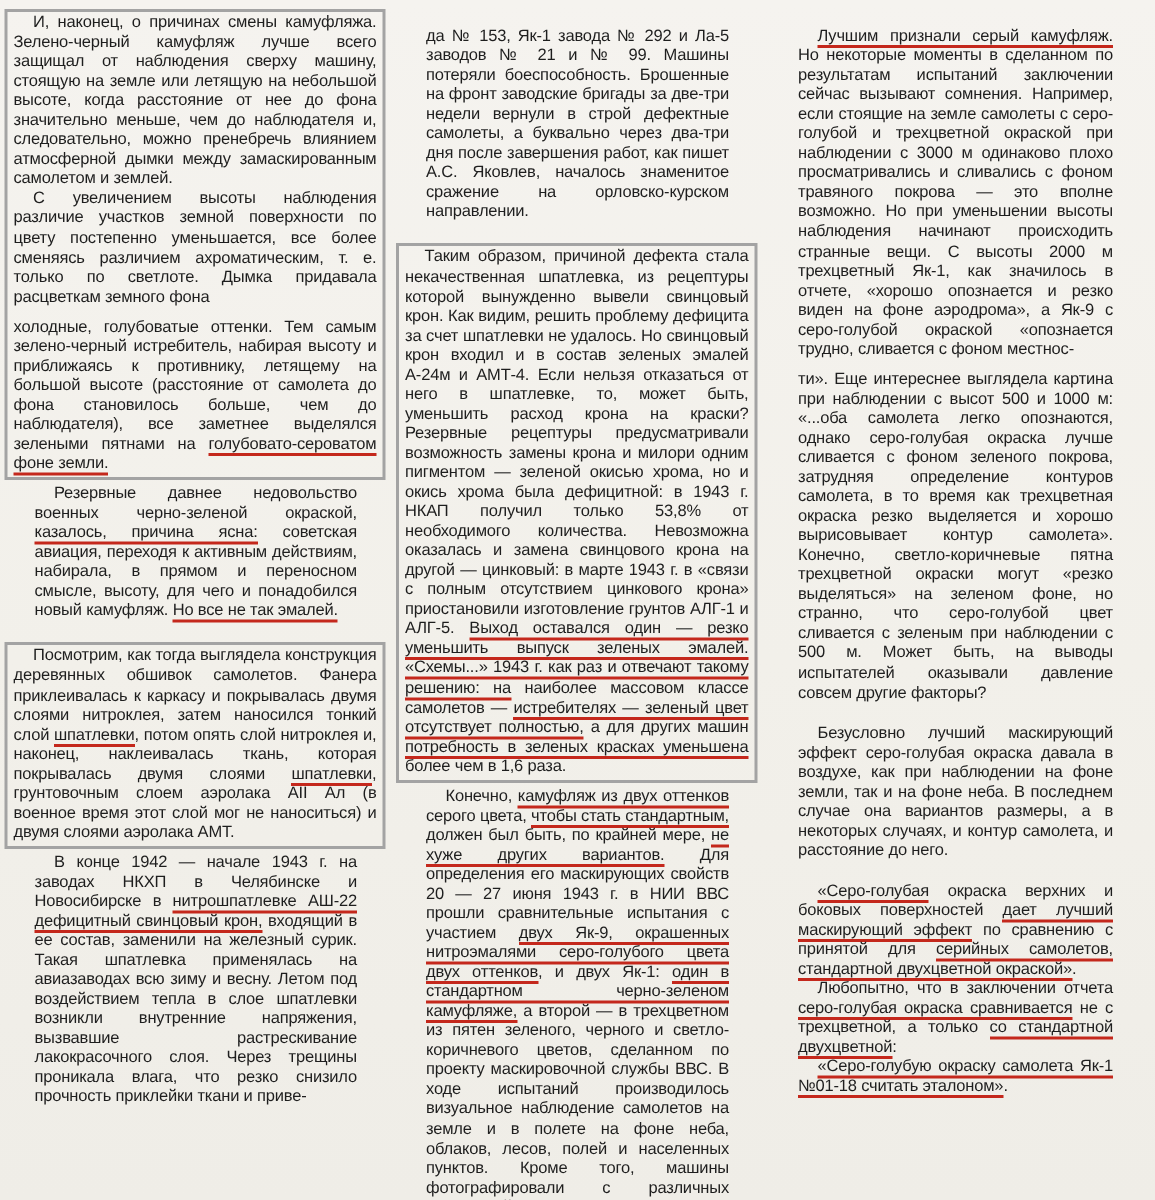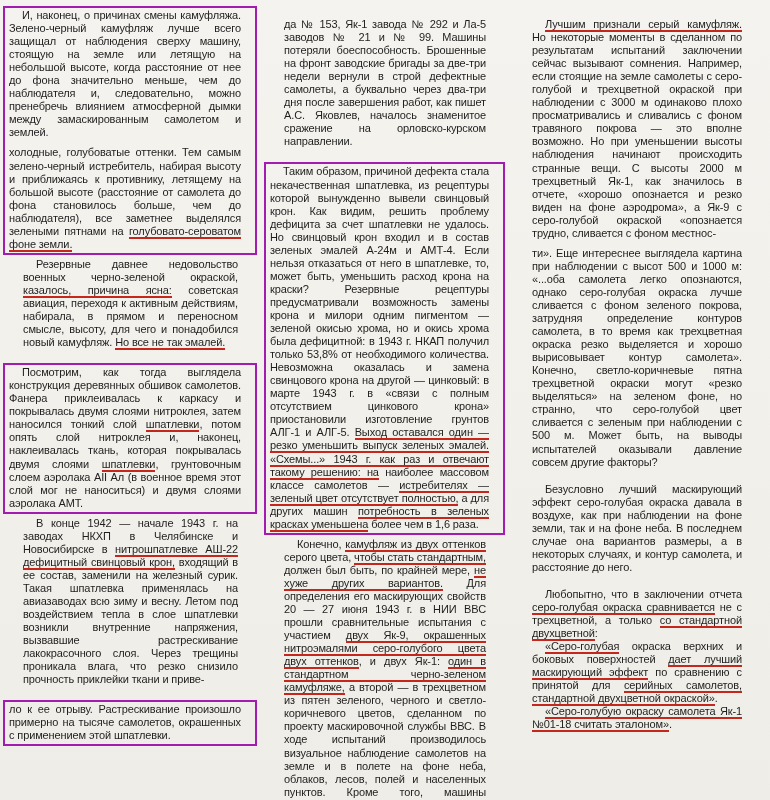--- a/index.html
+++ b/index.html
@@ -12,22 +12,22 @@
   }
   .page{
     box-sizing:border-box;width:770px;height:800px;
     display:grid;grid-template-columns:243px 230px 238px;column-gap:18px;
     padding:4px 8px 0 9px;align-content:start;
   }
   .col{min-width:0}
   .block{margin:14px}
   .block + .block{margin-top:2px}
   .boxed{
-    border:2px solid #a21caf;
-    padding:1px 14px 2px 4px;
+    border:2px solid #a3a3a3;
+    padding:1px 4px 2px 4px;
     margin-left:-6px;margin-right:-5px;
     margin-top:2px;margin-bottom:3px;
   }
   p.para{
     margin:0;
     font-size:11px;line-height:13.05px;
     text-align:justify;
     letter-spacing:-0.12px;
   }
   p.ind{text-indent:13px}
@@ -35,33 +35,31 @@
   .u{border-bottom:2px solid #c4281c}
   .text-run{border:0}
 </style>
 </head>
 <body>
 
 <div class="page">
   <div class="col" id="col-0">
       <div class="block boxed">
         <p class="para ind"><span class="text-run">И, наконец, о причинах смены камуфляжа. Зелено-черный камуфляж лучше всего защищал от наблюдения сверху машину, стоящую на земле или летящую на небольшой высоте, когда расстояние от нее до фона значительно меньше, чем до наблюдателя и, следовательно, можно пренебречь влиянием атмосферной дымки между замаскированным самолетом и землей.</span></p>
+        <p class="para ind"><span class="text-run">С увеличением высоты наблюдения различие участков земной поверхности по цвету постепенно уменьшается, все более сменяясь различием ахроматическим, т. е. только по светлоте. Дымка придавала расцветкам земного фона</span></p>
         <p class="para gap"><span class="text-run">холодные, голубоватые оттенки. Тем самым зелено-черный истребитель, набирая высоту и приближаясь к противнику, летящему на большой высоте (расстояние от самолета до фона становилось больше, чем до наблюдателя), все заметнее выделялся зелеными пятнами на </span><span class="u">голубовато-сероватом фоне земли.</span></p>
       </div>
       <div class="block">
         <p class="para ind"><span class="text-run">Резервные давнее недовольство военных черно-зеленой окраской, </span><span class="u">казалось, причина ясна:</span><span class="text-run"> советская авиация, переходя к активным действиям, набирала, в прямом и переносном смысле, высоту, для чего и понадобился новый камуфляж. </span><span class="u">Но все не так эмалей.</span></p>
       </div>
       <div class="block boxed">
         <p class="para ind"><span class="text-run">Посмотрим, как тогда выглядела конструкция деревянных обшивок самолетов. Фанера приклеивалась к каркасу и покрывалась двумя слоями нитроклея, затем наносился тонкий слой </span><span class="u">шпатлевки</span><span class="text-run">, потом опять слой нитроклея и, наконец, наклеивалась ткань, которая покрывалась двумя слоями </span><span class="u">шпатлевки</span><span class="text-run">, грунтовочным слоем аэролака АII Ал (в военное время этот слой мог не наноситься) и двумя слоями аэролака АМТ.</span></p>
       </div>
       <div class="block">
         <p class="para ind"><span class="text-run">В конце 1942 — начале 1943 г. на заводах НКХП в Челябинске и Новосибирске в </span><span class="u">нитрошпатлевке АШ-22 дефицитный свинцовый крон,</span><span class="text-run"> входящий в ее состав, заменили на железный сурик. Такая шпатлевка применялась на авиазаводах всю зиму и весну. Летом под воздействием тепла в слое шпатлевки возникли внутренние напряжения, вызвавшие растрескивание лакокрасочного слоя. Через трещины проникала влага, что резко снизило прочность приклейки ткани и приве-</span></p>
-      </div>
-      <div class="block boxed">
-        <p class="para"><span class="text-run">ло к ее отрыву. Растрескивание произошло примерно на тысяче самолетов, окрашенных с применением этой шпатлевки.</span></p>
       </div>
     </div>
   <div class="col" id="col-1">
       <div class="block">
         <p class="para"><span class="text-run">да № 153, Як-1 завода № 292 и Ла-5 заводов № 21 и № 99. Машины потеряли боеспособность. Брошенные на фронт заводские бригады за две-три недели вернули в строй дефектные самолеты, а буквально через два-три дня после завершения работ, как пишет А.С. Яковлев, началось знаменитое сражение на орловско-курском направлении.</span></p>
       </div>
       <div class="block boxed">
         <p class="para ind"><span class="text-run">Таким образом, причиной дефекта стала некачественная шпатлевка, из рецептуры которой вынужденно вывели свинцовый крон. Как видим, решить проблему дефицита за счет шпатлевки не удалось. Но свинцовый крон входил и в состав зеленых эмалей А-24м и АМТ-4. Если нельзя отказаться от него в шпатлевке, то, может быть, уменьшить расход крона на краски? Резервные рецептуры предусматривали возможность замены крона и милори одним пигментом — зеленой окисью хрома, но и окись хрома была дефицитной: в 1943 г. НКАП получил только 53,8% от необходимого количества. Невозможна оказалась и замена свинцового крона на другой — цинковый: в марте 1943 г. в «связи с полным отсутствием цинкового крона» приостановили изготовление грунтов АЛГ-1 и АЛГ-5. </span><span class="u">Выход оставался один — резко уменьшить выпуск зеленых эмалей. «Схемы...» 1943 г. как раз и отвечают такому решению: на</span><span class="text-run"> наиболее массовом классе самолетов — </span><span class="u">истребителях — зеленый цвет отсутствует полностью,</span><span class="text-run"> а для других машин </span><span class="u">потребность в зеленых красках уменьшена</span><span class="text-run"> более чем в 1,6 раза.</span></p>
       </div>
       <div class="block">
@@ -70,18 +68,18 @@
     </div>
   <div class="col" id="col-2">
       <div class="block">
         <p class="para ind"><span class="u">Лучшим признали серый камуфляж.</span><span class="text-run"> Но некоторые моменты в сделанном по результатам испытаний заключении сейчас вызывают сомнения. Например, если стоящие на земле самолеты с серо-голубой и трехцветной окраской при наблюдении с 3000 м одинаково плохо просматривались и сливались с фоном травяного покрова — это вполне возможно. Но при уменьшении высоты наблюдения начинают происходить странные вещи. С высоты 2000 м трехцветный Як-1, как значилось в отчете, «хорошо опознается и резко виден на фоне аэродрома», а Як-9 с серо-голубой окраской «опознается трудно, сливается с фоном местнос-</span></p>
         <p class="para gap"><span class="text-run">ти». Еще интереснее выглядела картина при наблюдении с высот 500 и 1000 м: «...оба самолета легко опознаются, однако серо-голубая окраска лучше сливается с фоном зеленого покрова, затрудняя определение контуров самолета, в то время как трехцветная окраска резко выделяется и хорошо вырисовывает контур самолета». Конечно, светло-коричневые пятна трехцветной окраски могут «резко выделяться» на зеленом фоне, но странно, что серо-голубой цвет сливается с зеленым при наблюдении с 500 м. Может быть, на выводы испытателей оказывали давление совсем другие факторы?</span></p>
       </div>
       <div class="block">
         <p class="para ind"><span class="text-run">Безусловно лучший маскирующий эффект серо-голубая окраска давала в воздухе, как при наблюдении на фоне земли, так и на фоне неба. В последнем случае она вариантов размеры, а в некоторых случаях, и контур самолета, и расстояние до него.</span></p>
       </div>
       <div class="block">
+        <p class="para ind"><span class="u">«Серо-голубая</span><span class="text-run"> окраска верхних и боковых поверхностей </span><span class="u">дает лучший маскирующий эффект</span><span class="text-run"> по сравнению с принятой для </span><span class="u">серийных самолетов, стандартной двухцветной окраской»</span><span class="text-run">.</span></p>
         <p class="para ind"><span class="text-run">Любопытно, что в заключении отчета </span><span class="u">серо-голубая окраска сравнивается</span><span class="text-run"> не с трехцветной, а только </span><span class="u">со стандартной двухцветной</span><span class="text-run">:</span></p>
-        <p class="para ind"><span class="u">«Серо-голубая</span><span class="text-run"> окраска верхних и боковых поверхностей </span><span class="u">дает лучший маскирующий эффект</span><span class="text-run"> по сравнению с принятой для </span><span class="u">серийных самолетов, стандартной двухцветной окраской»</span><span class="text-run">.</span></p>
         <p class="para ind"><span class="u">«Серо-голубую окраску самолета Як-1 №01-18 считать эталоном»</span><span class="text-run">.</span></p>
       </div>
     </div>
 </div>
 
 </body></html>

